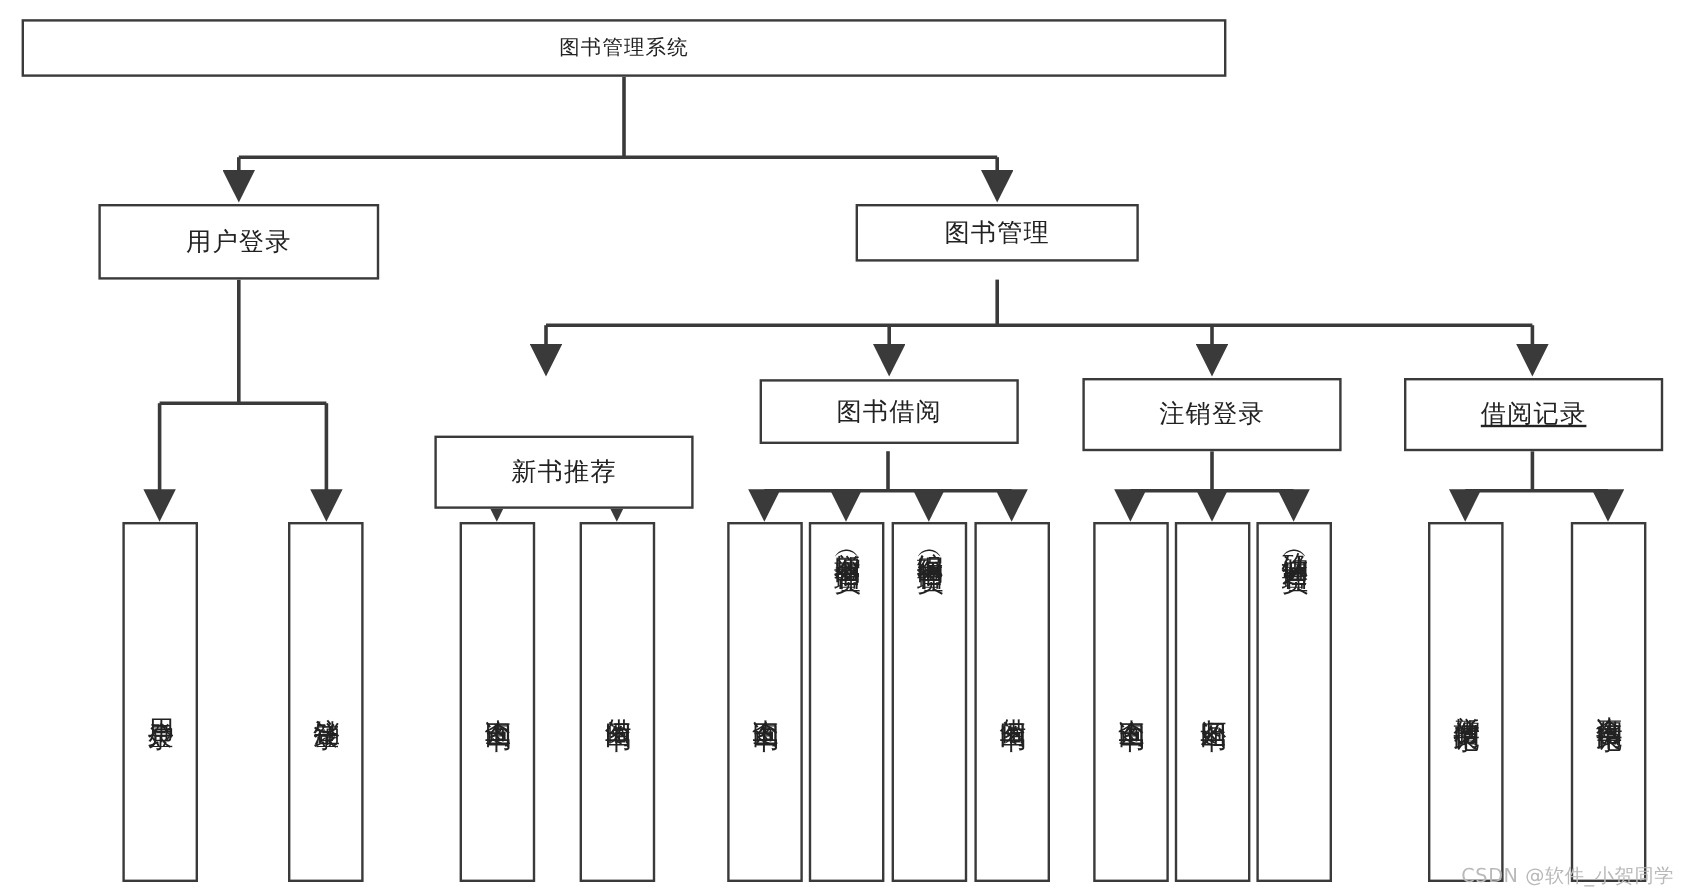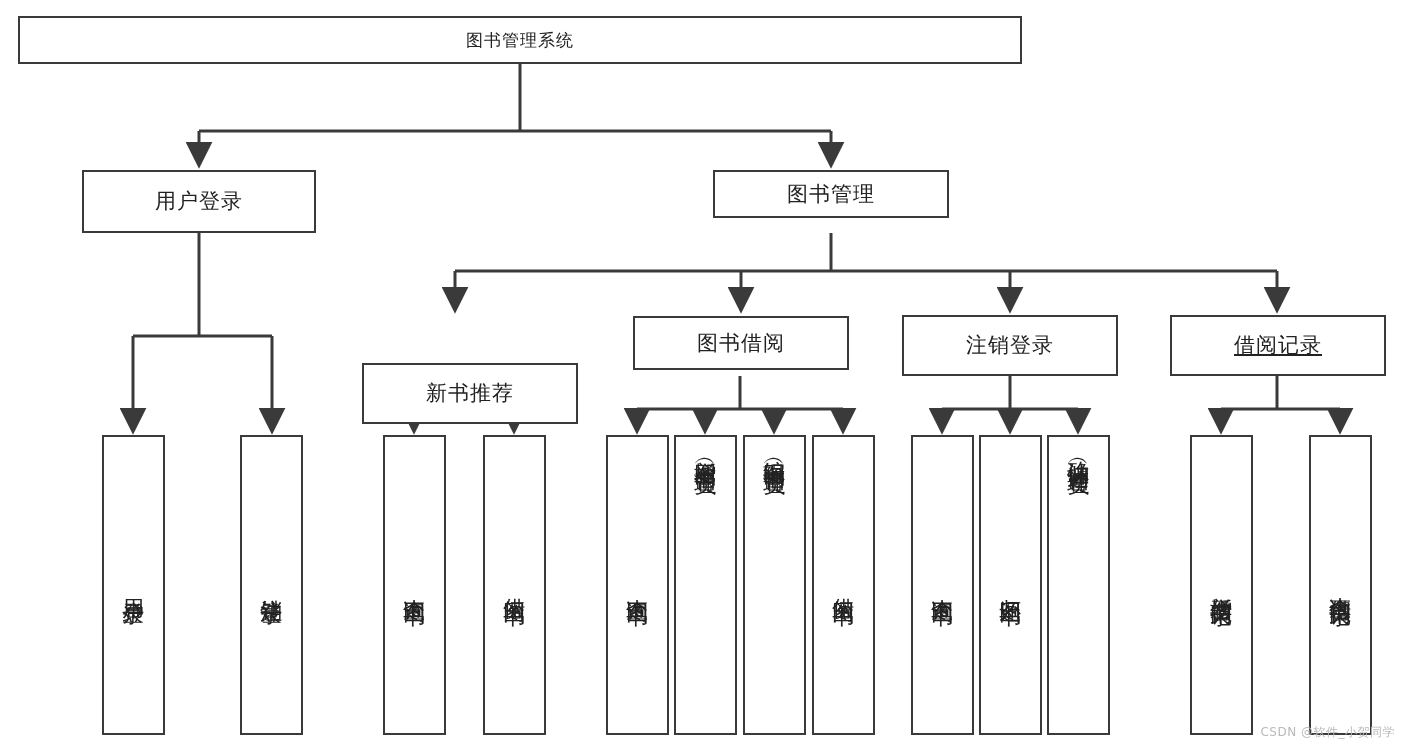--- a/index.html
+++ b/index.html
@@ -56,21 +56,21 @@
     margin:0 auto;
   }
   .node.v.mid{
     align-items:center;
     padding-top:0;
   }
   #watermark{
     position:absolute;
     right:10px;
     bottom:6px;
-    font-size:12px;
+    font-size:16px;
     color:#b9b9b9;
     letter-spacing:0.5px;
     white-space:nowrap;
     user-select:none;
   }
 </style>
 </head>
 <body>
 
 <div id="diagram">

